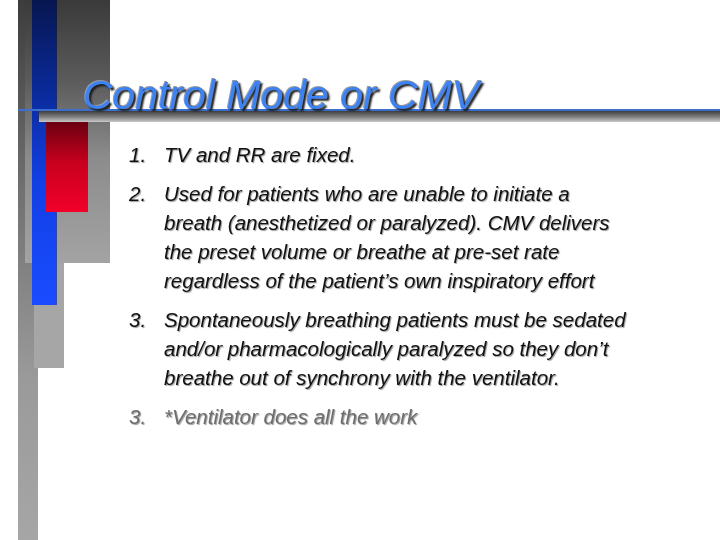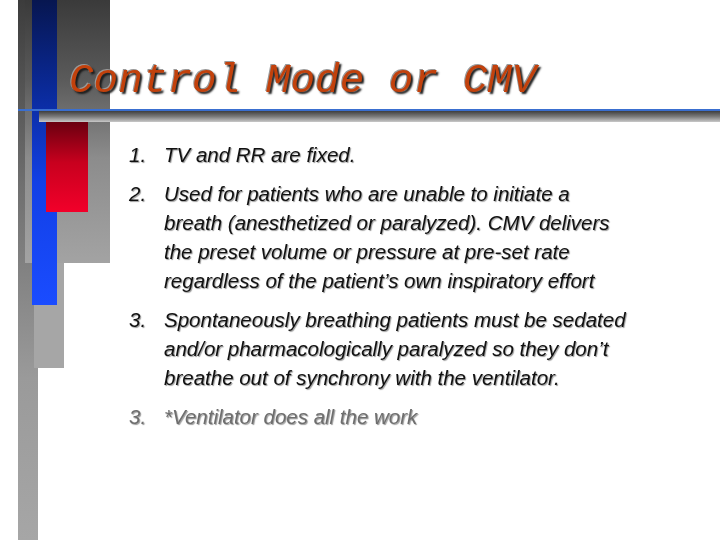--- a/index.html
+++ b/index.html
@@ -11,23 +11,23 @@
   #panel { left:25px; top:0; width:85px; height:263px;
            background:linear-gradient(to bottom,#3a3a3a 0%,#5a5a5a 30%,#8c8c8c 60%,#a3a3a3 100%); }
   #panel-lower { left:34px; top:263px; width:30px; height:105px; background:#a6a6a6; }
   #blue-bar { left:32px; top:0; width:25px; height:305px;
               background:linear-gradient(to bottom,#071650 0%,#0a2a9a 30%,#1240e6 60%,#1a4cff 100%); }
   #red-bar { left:46px; top:122px; width:42px; height:90px;
              background:linear-gradient(to bottom,#6a0010 0%,#c8001e 45%,#f2002a 100%); }
   #rule-blue { left:18px; top:109px; width:702px; height:2px; background:#3a6fd0; }
   #rule-gray { left:39px; top:111px; width:681px; height:11px;
                background:linear-gradient(to bottom,#3e3e3e 0%,#7a7a7a 50%,#c8c8c8 100%); }
-  #title { position:absolute; left:69px; top:58px; margin:0;
-           font-family:Liberation Mono, monospace; font-style:italic; font-weight:normal;
-           font-size:41px; color:#c2410c; white-space:nowrap;
+  #title { position:absolute; left:69px; top:58px; margin:14px;
+           font-family:Liberation Sans, sans-serif; font-style:italic; font-weight:normal;
+           font-size:41px; color:#3b82f6; white-space:nowrap;
            text-shadow:2px 2px 2px #1a1a1a, -1px -1px 0 #9a9a9a; letter-spacing:0px; }
   #list { position:absolute; left:129px; top:140px; width:500px; margin:0; padding:0; list-style:none; }
   .item { display:flex; font-style:italic; font-size:20.5px; line-height:29px; color:#111;
           text-shadow:1px 1px 1px #9a9a9a; margin-bottom:10px; }
   .item .num { width:35px; flex:none; }
   .item .txt { flex:1;font-style:italic; }
   .item.muted { color:#6e6e6e; }
 </style>
 </head>
 <body>
@@ -42,21 +42,21 @@
 
 <h1 id="title">Control Mode or CMV</h1>
 
 <ul id="list">
   <li class="item">
     <span class="num">1.</span>
     <span class="txt">TV and RR are fixed.</span>
   </li>
   <li class="item">
     <span class="num">2.</span>
-    <span class="txt">Used for patients who are unable to initiate a breath (anesthetized or paralyzed). CMV delivers the preset volume or pressure at pre-set rate regardless of the patient’s own inspiratory effort</span>
+    <span class="txt">Used for patients who are unable to initiate a breath (anesthetized or paralyzed). CMV delivers the preset volume or breathe at pre-set rate regardless of the patient’s own inspiratory effort</span>
   </li>
   <li class="item">
     <span class="num">3.</span>
     <span class="txt">Spontaneously breathing patients must be sedated and/or pharmacologically paralyzed so they don’t breathe out of synchrony with the ventilator.</span>
   </li>
   <li class="item muted">
     <span class="num">3.</span>
     <span class="txt">*Ventilator does all the work</span>
   </li>
 </ul>

